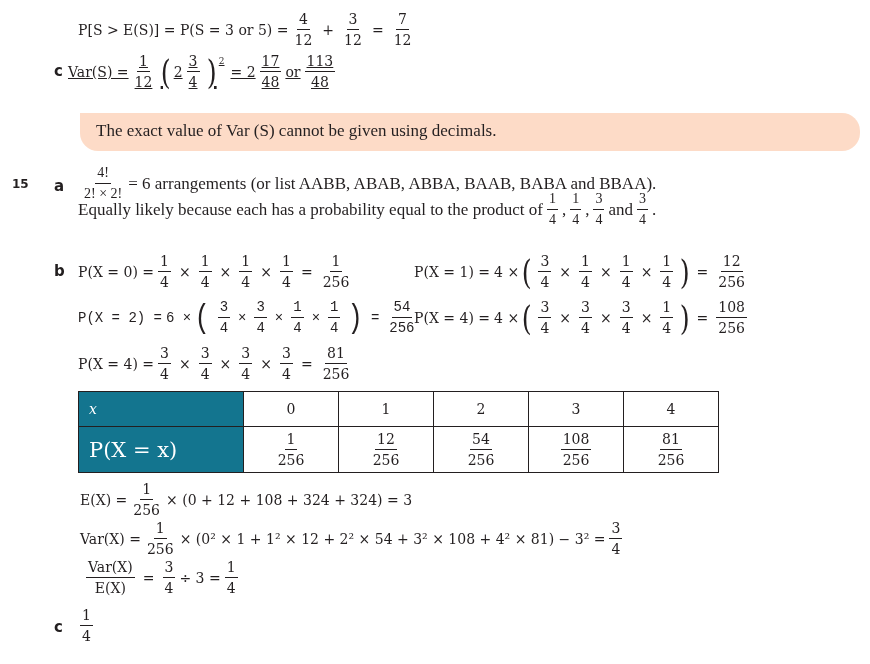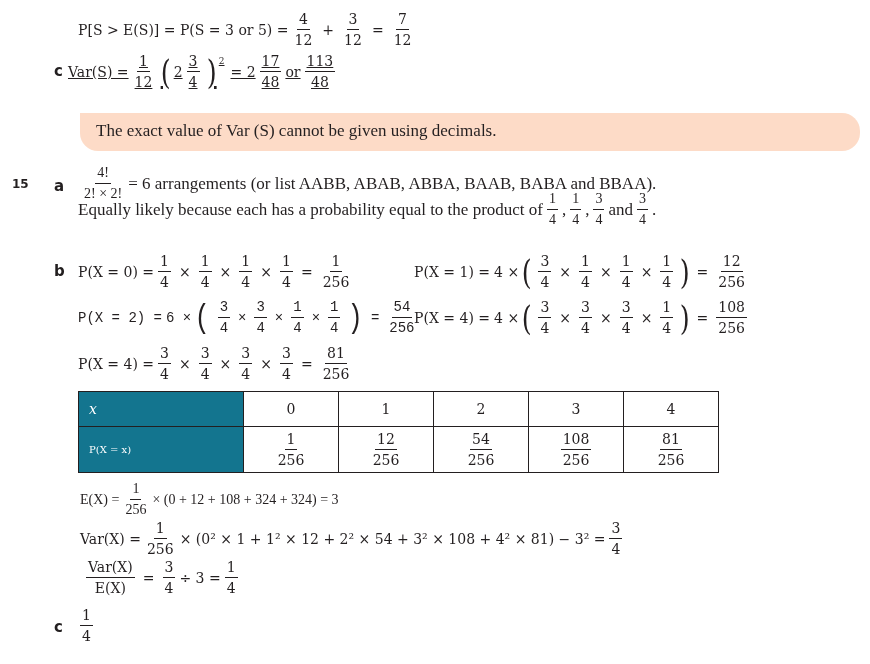--- a/index.html
+++ b/index.html
@@ -267,21 +267,21 @@
   <tbody>
       <tr class="r1">
     <td class="hd"><i>x</i></td>
     <td class="v">0</td>
     <td class="v">1</td>
     <td class="v">2</td>
     <td class="v">3</td>
     <td class="v">4</td>
   </tr>
   <tr class="r2">
-    <td class="hd" style="font-size:10px;">P(X = x)</td>
+    <td class="hd" style="font-size:21px;">P(X = x)</td>
     <td class="v"><span class="frac">
             <span class="n">1</span>
             <span class="d">256</span>
           </span></td>
     <td class="v"><span class="frac">
             <span class="n">12</span>
             <span class="d">256</span>
           </span></td>
     <td class="v"><span class="frac">
             <span class="n">54</span>
@@ -292,21 +292,21 @@
             <span class="d">256</span>
           </span></td>
     <td class="v"><span class="frac">
             <span class="n">81</span>
             <span class="d">256</span>
           </span></td>
   </tr>
 </tbody>
   </table>
 
-<div class="abs row m" style="left:80px; top:482px;font-family:Liberation Serif, serif;">
+<div class="abs row m" style="left:80px; top:482px;">
   <span>E(X) =</span>
   <span class="frac">
       <span class="n">1</span>
       <span class="d">256</span>
     </span>
   <span>× (0 + 12 + 108 + 324 + 324) = 3</span>
 </div>
 
 <div class="abs row m" style="left:80px; top:521px;">
   <span>Var(X) =</span>

